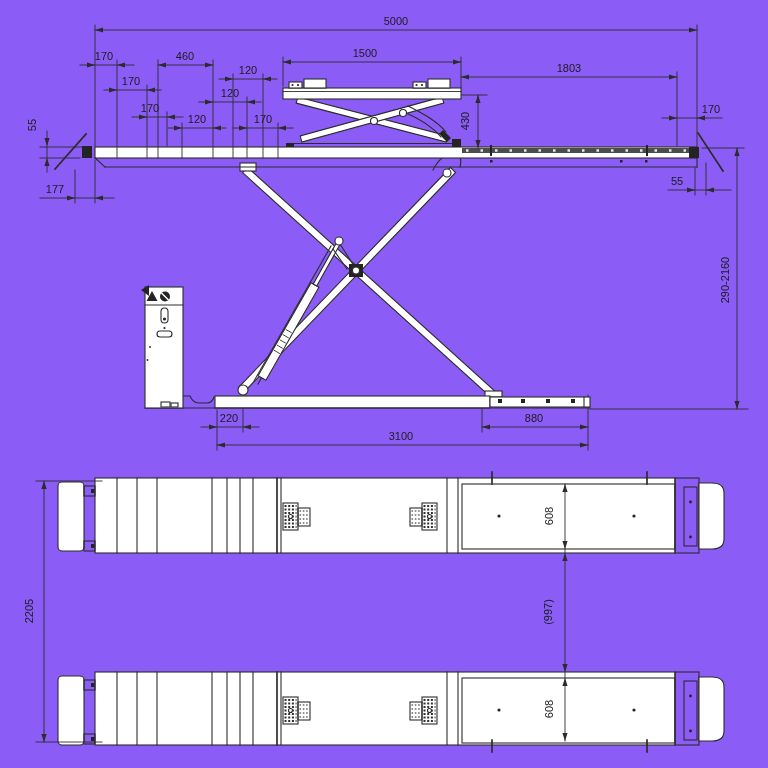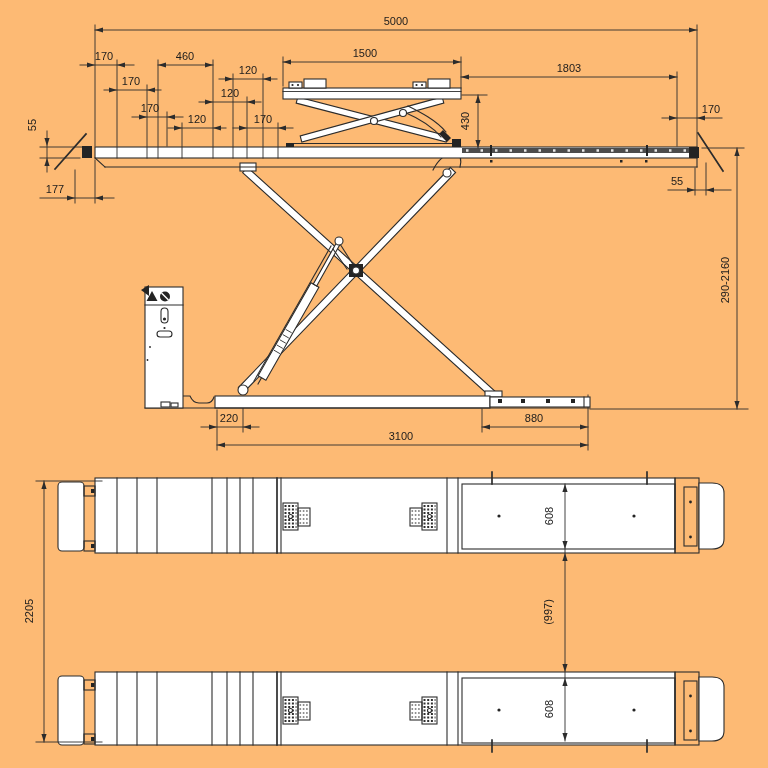--- a/index.html
+++ b/index.html
@@ -1,16 +1,16 @@
 <!DOCTYPE html>
 <html><head>
 <meta charset="utf-8">
 <style>
   html,body{margin:0;padding:0;background:#ffffff;}
-  .stage{width:768px;height:768px;background:#fdba74;position:relative;overflow:hidden;}
+  .stage{width:768px;height:768px;background:#8b5cf6;position:relative;overflow:hidden;}
   svg{display:block;}
   .ln{stroke:#2c2c2c;fill:none;stroke-width:1.1;stroke-linecap:square;}
   .thk{stroke-width:1.7;}
   .thin{stroke-width:0.9;}
   .wfill{fill:#ffffff;stroke:#2c2c2c;stroke-width:1.1;}
   .bfill{fill:#242424;stroke:none;}
   .arr{fill:#2c2c2c;stroke:none;}
   .dimt{font-family:"Liberation Sans",sans-serif;font-size:11px;fill:#1c1c1c;text-anchor:middle;}
   .hatchD{stroke:#2f2f2f;stroke-width:2.2;stroke-dasharray:2 1.7;fill:none;}
   .hatchL{stroke:#909090;stroke-width:1.8;stroke-dasharray:1.6 1.7;fill:none;}

